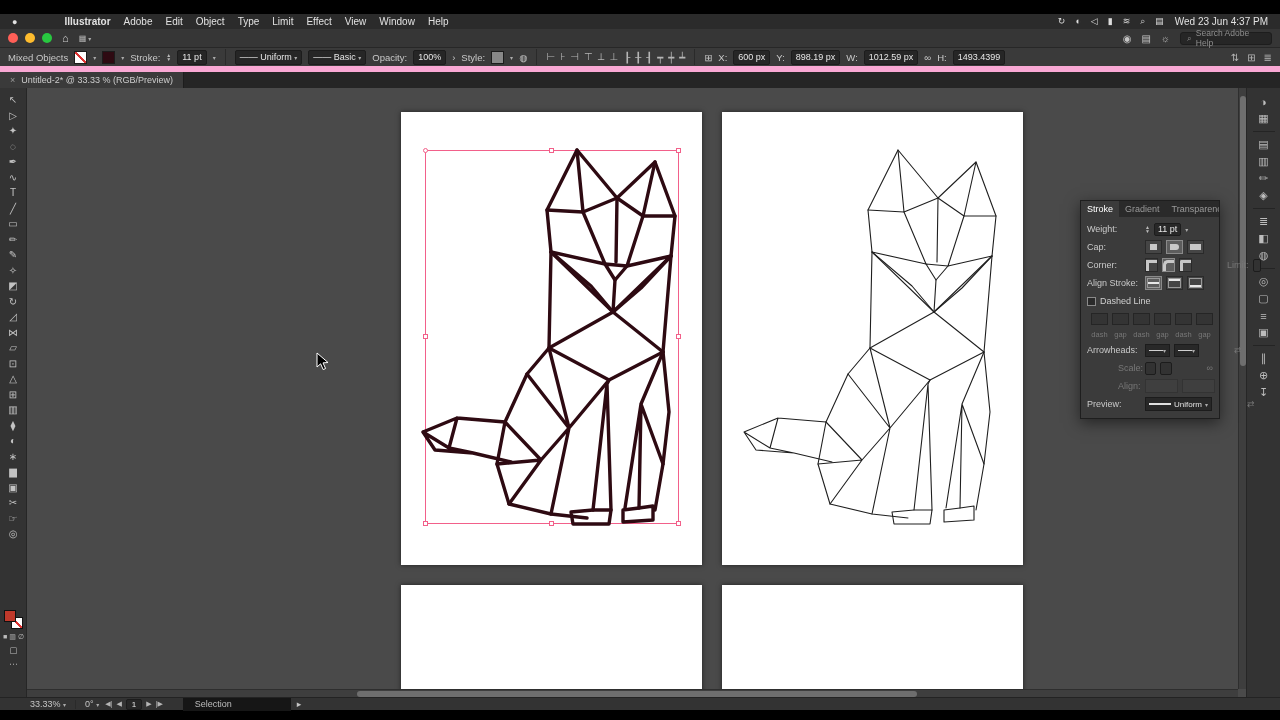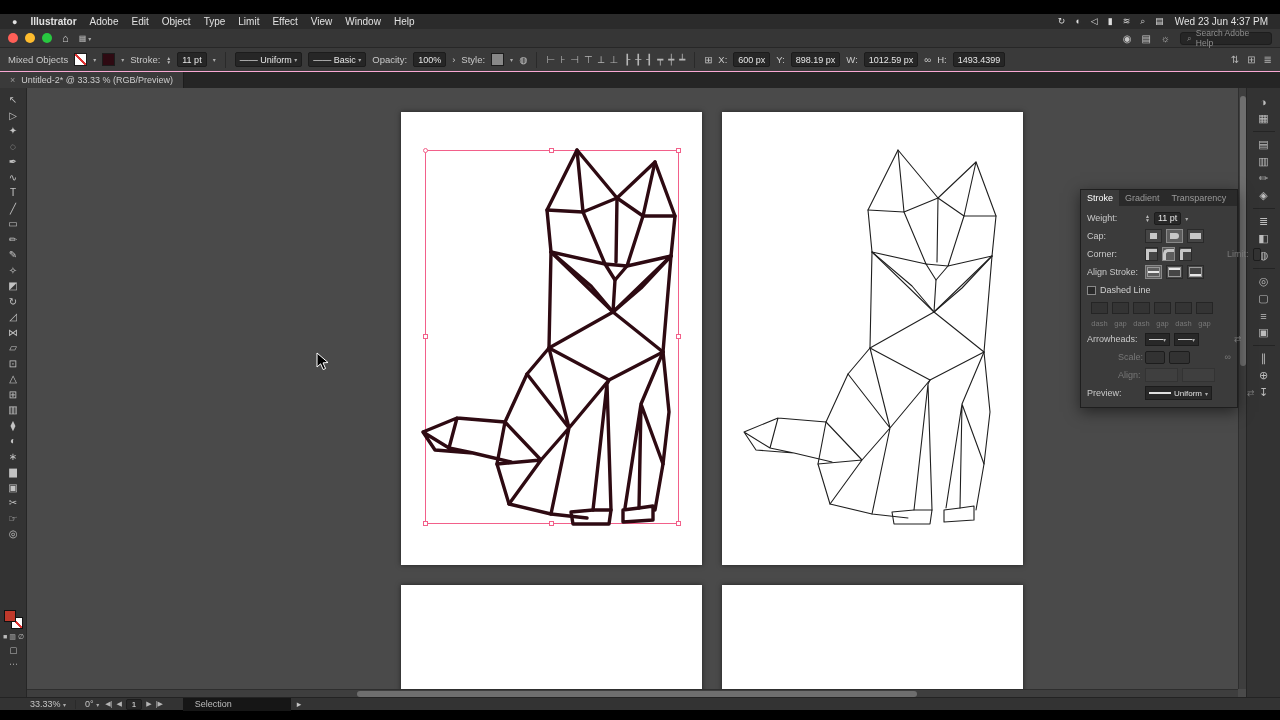--- a/index.html
+++ b/index.html
@@ -8,41 +8,41 @@
             font-family:"Liberation Sans", sans-serif; color:#cfcfcf; --sel:#f2608a; }
   .bar-black { width:100%; background:#000; }
   .bar-black.top { height:14px; }
   .bar-black.bottom { height:10px; }
 
   
   .menubar { height:15px; background:#2b2b2b; display:flex; align-items:center; gap:13px;
              padding:0 12px; font-size:10px; color:#e2e2e2; }
   .menubar .apple { font-size:9px; }
   .menus { display:flex; gap:13px; }
-  .menu-item:first-child { font-weight:bold; }
+  .menu-item:first-child { font-weight:bold;margin-left:34px; }
   .mb-right { margin-left:auto; display:flex; align-items:center; gap:11px; }
   .mb-icons { display:flex; gap:10px; font-size:9px; color:#ddd; }
   .clock { font-size:10px; }
 
   
   .titlebar { height:19px; background:#363636; border-bottom:1px solid #272727;
               display:flex; align-items:center; padding:0 8px; position:relative; font-size:10px; }
   .traffic { display:flex; gap:7px; margin-right:10px; }
   .tl { width:10px; height:10px; border-radius:50%; display:inline-block; }
   .tl.red{background:#ff5f57}.tl.yellow{background:#febc2e}.tl.green{background:#28c840}
   .home { font-size:11px; color:#c9c9c9; margin-right:10px; }
   .ws { display:flex; align-items:center; gap:2px; color:#b9b9b9; font-size:8px; }
   .tb-title { position:absolute; left:0; right:0; text-align:center; color:#d8d8d8; font-size:10.5px; pointer-events:none; }
   .tb-right { margin-left:auto; display:flex; align-items:center; gap:10px; z-index:1; }
   .tb-icons { display:flex; gap:10px; font-size:10px; color:#c5c5c5; }
   .searchbox { display:flex; align-items:center; gap:4px; background:#262626; border:1px solid #1d1d1d;
                border-radius:3px; height:13px; padding:0 6px; width:92px; color:#8f8f8f; font-size:8.5px; }
 
   
-  .controlbar { height:24px; background:#3a3a3a; border-bottom:1px solid #f9a8d4;
+  .controlbar { height:24px; background:#3a3a3a; border-bottom:6px solid #f9a8d4;
                 display:flex; align-items:center; gap:6px; padding:0 8px; font-size:9.5px; color:#c9c9c9; white-space:nowrap; }
   .cb-label { color:#c9c9c9; }
   .field { background:#262626; border:1px solid #1c1c1c; border-radius:2px; height:15px;
            display:inline-flex; align-items:center; padding:0 4px; color:#e6e6e6; font-size:9px; }
   .chev { font-size:6px; color:#aaa; }
   .sep { width:1px; height:16px; background:#2a2a2a; margin:0 3px; }
   .swatch { width:13px; height:13px; border:1px solid #1c1c1c; display:inline-block; position:relative; background:#fff; }
   .swatch.fill-none { background:linear-gradient(45deg, transparent 44%, #d33 44%, #d33 56%, transparent 56%), #fff; }
   .swatch.stroke-dark { background:#2e0a12; }
   .stepper { display:flex; flex-direction:column; line-height:4px; font-size:5px; color:#bbb; }
@@ -89,21 +89,21 @@
   .hscroll { position:absolute; left:0; right:8px; bottom:0; height:8px; background:#3e3e3e; border-top:1px solid #2e2e2e; }
   .hthumb { position:absolute; top:1px; height:6px; left:330px; width:560px; background:#6e6e6e; border-radius:3px; }
 
   .dock { width:34px; background:#333333; border-left:1px solid #262626; display:flex;
           flex-direction:column; align-items:center; padding-top:5px; }
   .dock-icon { width:24px; height:17px; display:flex; align-items:center; justify-content:center;
                font-size:11px; color:#bdbdbd; }
   .dock-div { width:22px; height:1px; background:#242424; margin:4px 0; }
 
   
-  .stroke-panel { position:absolute; left:1080px; top:189px; width:158px; background:#3b3b3b;
+  .stroke-panel { position:absolute; left:1080px; top:200px; width:140px; background:#3b3b3b;
                   border:1px solid #1e1e1e; box-shadow:0 4px 14px rgba(0,0,0,0.5); z-index:40; font-size:9px; }
   .sp-header { height:16px; background:#2a2a2a; display:flex; align-items:center; overflow:hidden; white-space:nowrap; }
   .sp-tab { padding:0 6px; height:16px; line-height:16px; color:#9a9a9a; }
   .sp-tab.active { background:#3b3b3b; color:#ffffff; }
   .sp-body { padding:5px 6px 7px; display:flex; flex-direction:column; gap:4px; }
   .sp-row { display:flex; align-items:center; gap:4px; min-height:14px; }
   .sp-label { width:54px; color:#c9c9c9; flex:0 0 auto; }
   .sp-label.dis, .dis { color:#777;padding-left:31px; }
   .mini { width:17px; height:14px; background:#454545; border:1px solid #2a2a2a; display:flex;
           align-items:center; justify-content:center; position:relative; }

